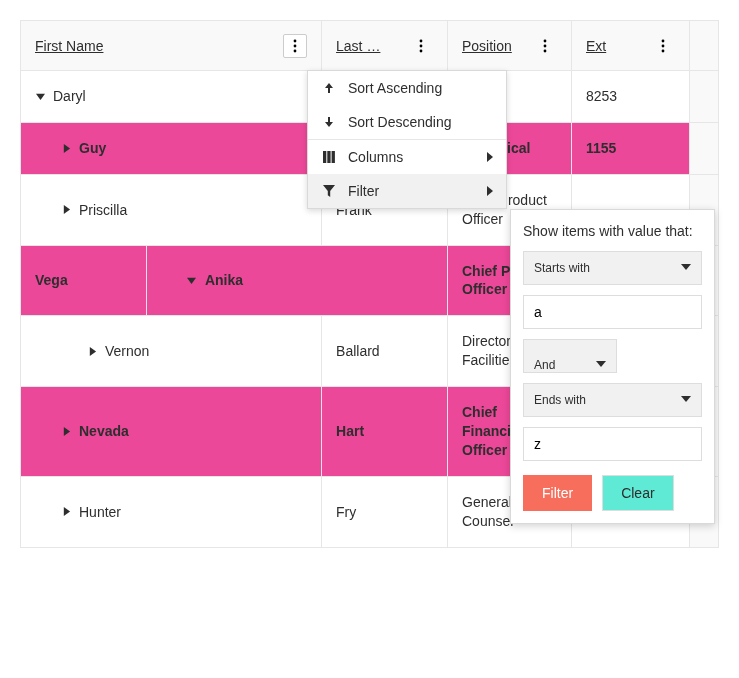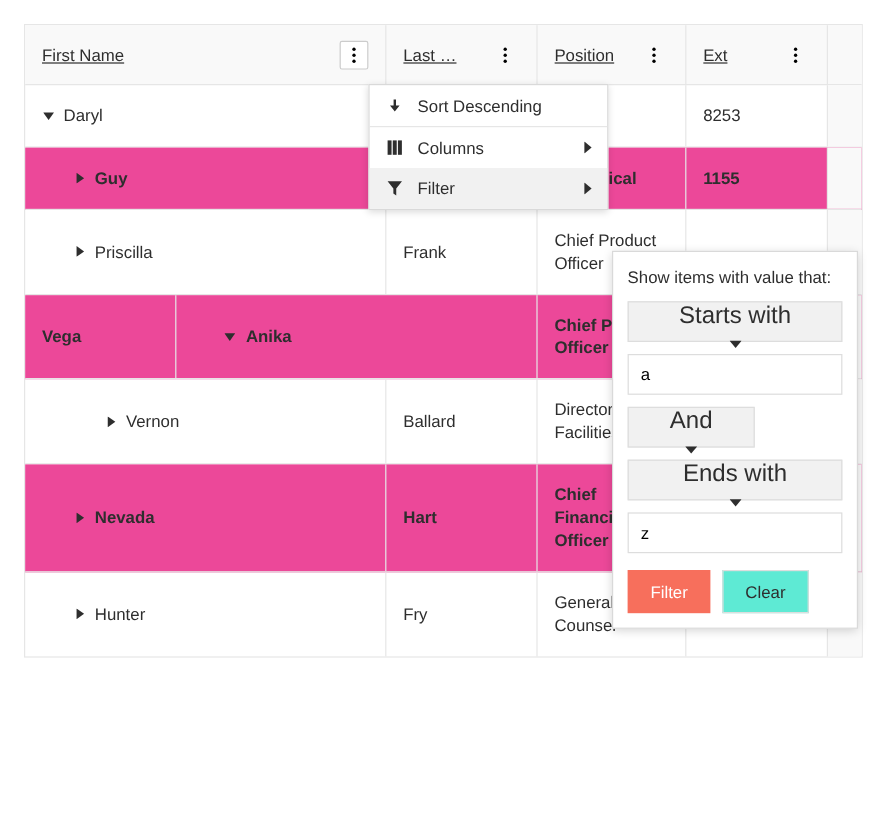--- a/index.html
+++ b/index.html
@@ -122,25 +122,24 @@
   line-height: 1.35;
 }
 .filter-popup .dropdown {
   display:flex; align-items:center;
   justify-content: space-between;
   background:#f1f1f1;
   border:1px solid #ddd;
   height: 34px;
   padding: 0 10px;
   margin-bottom: 10px;
-  font-size: 20px;
+  font-size: 12px;
   cursor:pointer;
-  flex-direction:column;
-}
-.filter-popup .dropdown.small { width: 106px; }
+}
+.filter-popup .dropdown.small { width: 94px; align-items: flex-end; }
 .filter-popup .dropdown svg { width:10px; height:10px; }
 .filter-popup input.textbox {
   width: 100%;
   height: 34px;
   border:1px solid #ddd;
   padding: 0 10px;
   font-size: 14px;
   margin-bottom: 10px;
   outline:none;
 }
@@ -319,20 +318,28 @@
         <div class="body-cell scroll-gutter"></div>
       </div>
     </div>
 
 </div>
 
 <div class="col-menu">
   <div class="col-menu-item">
     <span class="micon">
       <svg viewBox="0 0 14 14">
+          <path d="M7 2 L3 7 L6 7 L6 12 L8 12 L8 7 L11 7 Z" fill="#2e2e2e"></path>
+        </svg>
+    </span>
+    <span>Sort Ascending</span>
+  </div>
+  <div class="col-menu-item">
+    <span class="micon">
+      <svg viewBox="0 0 14 14">
           <path d="M7 12 L3 7 L6 7 L6 2 L8 2 L8 7 L11 7 Z" fill="#2e2e2e"></path>
         </svg>
     </span>
     <span>Sort Descending</span>
   </div>
   <div class="col-menu-item col-menu-sep">
     <span class="micon">
       <svg viewBox="0 0 14 14">
           <rect x="1" y="1" width="3.3" height="12" fill="#2e2e2e"></rect>
           <rect x="5.3" y="1" width="3.3" height="12" fill="#2e2e2e"></rect>

